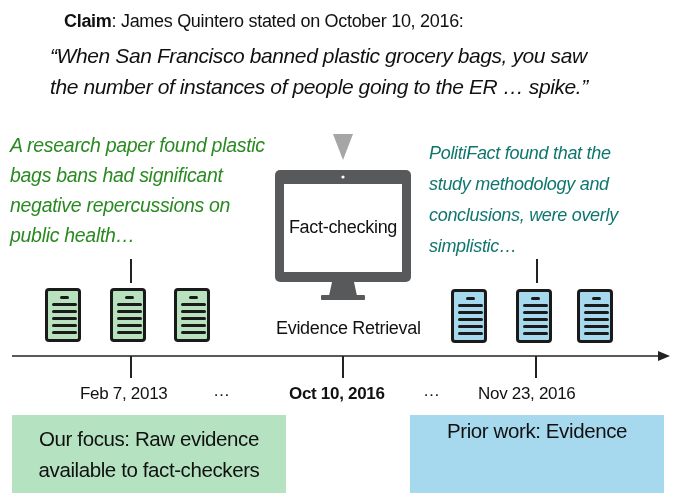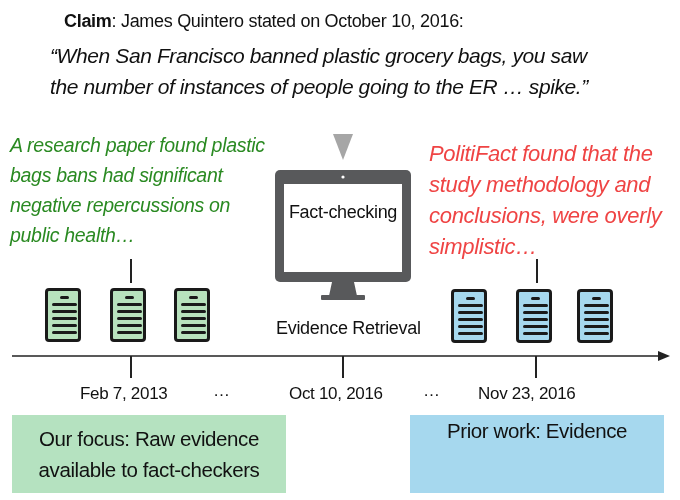--- a/index.html
+++ b/index.html
@@ -3,21 +3,21 @@
 <meta charset="utf-8">
 <style>
   html, body { margin: 0; padding: 0; background: #ffffff; }
   body { width: 680px; height: 500px; position: relative; overflow: hidden;
          font-family: "Liberation Sans", "DejaVu Sans", sans-serif; color: #111; }
   .abs { position: absolute; }
   .claim { left: 64px; top: 6px; font-size: 18px; line-height: 31px; letter-spacing: -0.3px; white-space: nowrap; }
   .claim b { font-weight: bold; }
   .quote { left: 50px; top: 40px; font-size: 21px; line-height: 31px; font-style: italic; letter-spacing: -0.4px; white-space: nowrap; }
   .green-text { left: 10px; top: 130px; color: #2a8a22; font-style: italic; font-size: 19.5px; line-height: 30px; letter-spacing: -0.3px; white-space: nowrap; }
-  .blue-text { left: 429px; top: 138px; color: #ef4444; font-style: italic; font-size: 22px; line-height: 31px; letter-spacing: -0.3px; white-space: nowrap; }
+  .blue-text { left: 429px; top: 138px; color: #0f766e; font-style: italic; font-size: 18px; line-height: 31px; letter-spacing: -0.3px; white-space: nowrap; }
   .doc { width: 36px; height: 54px; border: 3px solid #1a1a1a; border-radius: 4px; box-sizing: border-box; }
   .doc .cap { position: absolute; left: 12px; top: 5px; width: 9px; height: 3px; background: #1a1a1a; border-radius: 2px; }
   .doc .ln { position: absolute; left: 4px; width: 25px; height: 3px; background: #1a1a1a; border-radius: 2px; }
   .tick { width: 1.5px; background: #222; }
   .date { font-size: 17px; white-space: nowrap; letter-spacing: -0.3px; }
   .box { font-size: 20.5px; line-height: 31px; text-align: center; letter-spacing: -0.4px; }
 </style>
 </head>
 <body>
 
@@ -47,21 +47,21 @@
   <polygon points="0,0 20,0 10,26" fill="#a6a6a6"></polygon>
 </svg>
 
 <svg class="abs" style="left:275px; top:170px;" width="136" height="130">
   <rect x="0" y="0" width="136" height="112" rx="5" fill="#58595b"></rect>
   <rect x="9" y="14" width="118" height="88" fill="#ffffff"></rect>
   <circle cx="68" cy="7" r="1.6" fill="#ffffff"></circle>
   <polygon points="57,112 79,112 82,126 54,126" fill="#58595b"></polygon>
   <rect x="46" y="125" width="44" height="5" rx="1" fill="#58595b"></rect>
 </svg>
-<div class="abs" style="left:284px; top:197px; width:118px; text-align:center; font-size:18px; line-height:31px; letter-spacing:-0.3px;">
+<div class="abs" style="left:284px; top:212px; width:118px; text-align:center; font-size:18px; line-height:31px; letter-spacing:-0.3px;">
   <div>Fact-checking</div>
 </div>
 <div class="abs" style="left:276px; top:318px; width:150px; font-size:18px; letter-spacing:-0.3px; white-space:nowrap;">Evidence Retrieval</div>
 
 <div class="abs doc" style="left:45px; top:288px; background:#b8e2bd;">
   <div class="cap"></div>
     <div class="ln" style="top:12px"></div>
     <div class="ln" style="top:19px"></div>
     <div class="ln" style="top:26px"></div>
     <div class="ln" style="top:33px"></div>
@@ -112,21 +112,21 @@
 <svg class="abs" style="left:12px; top:348px;" width="660" height="16">
   <line x1="0" y1="8" x2="648" y2="8" stroke="#222" stroke-width="1.6"></line>
   <polygon points="646,3 658,8 646,13" fill="#222"></polygon>
 </svg>
 <div class="abs tick" style="left:130px; top:356px; height:22px;"></div>
 <div class="abs tick" style="left:342px; top:356px; height:22px;"></div>
 <div class="abs tick" style="left:535px; top:356px; height:22px;"></div>
 
 <div class="abs date" style="left:80px; top:384px;">Feb 7, 2013</div>
 <div class="abs date" style="left:213px; top:381px;">…</div>
-<div class="abs date" style="left:289px; top:384px;">Oct 10, 2016</div>
+<div class="abs date" style="left:289px; top:384px;font-weight:bold;">Oct 10, 2016</div>
 <div class="abs date" style="left:423px; top:381px;">…</div>
 <div class="abs date" style="left:478px; top:384px;">Nov 23, 2016</div>
 
 <div class="abs box" style="left:12px; top:415px; width:274px; height:78px; background:#b5e2c0; padding-top:8px; box-sizing:border-box;">
   <div>Our focus: Raw evidence</div>
   <div>available to fact-checkers</div>
 </div>
 <div class="abs box" style="left:410px; top:415px; width:254px; height:78px; background:#a6d8ee; box-sizing:border-box;">
   <div>Prior work: Evidence</div>
 </div>

